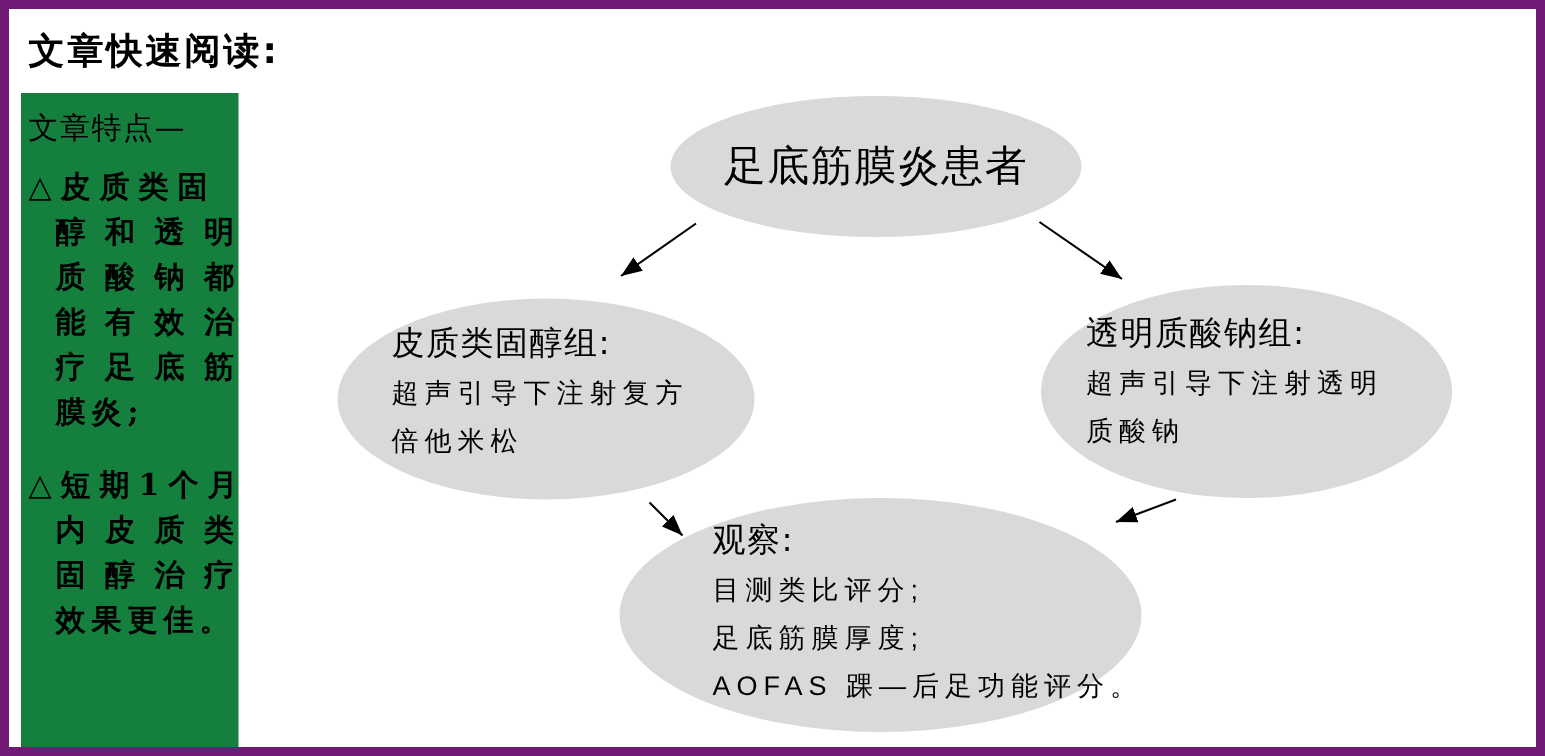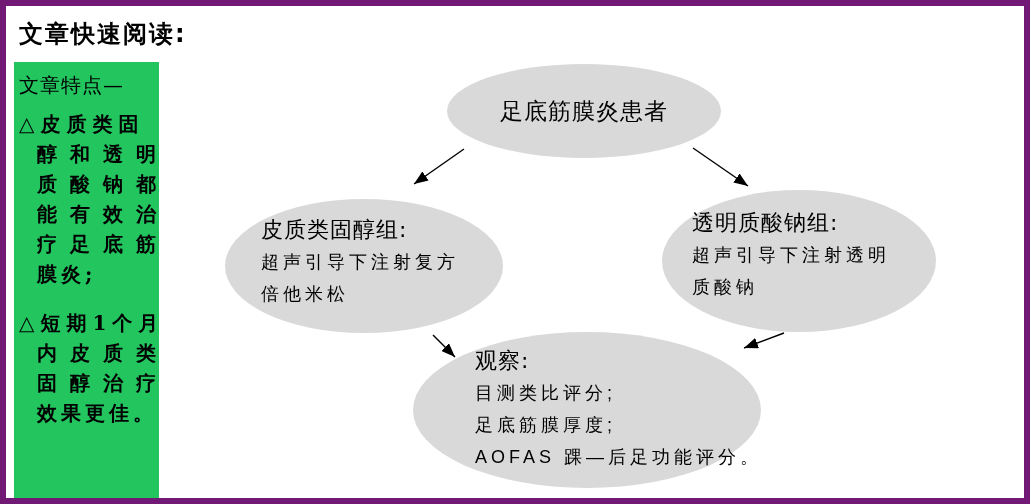--- a/index.html
+++ b/index.html
@@ -16,21 +16,21 @@
   .page-title{
     position:absolute;left:13px;top:12px;
     font-size:24px;font-weight:bold;letter-spacing:2px;
     font-family:"DejaVu Sans",sans-serif;
   }
   
   .sidebar{
     position:absolute;left:8px;top:56px;
     width:145px;height:436px;
     box-sizing:border-box;
-    background:#22c55e;
+    background:#15803d;
     padding:10px 4px 8px 5px;
   }
   .sidebar-heading{
     font-size:20px;letter-spacing:1px;
     font-family:"DejaVu Sans",sans-serif;
     margin-bottom:10px;
   }
   .sb-bullet{font-family:"DejaVu Serif",serif;font-size:20px;font-weight:bold;}
   .sb-bullet + .sb-bullet{margin-top:19px;}
   .sb-line{line-height:30px;white-space:nowrap;}
@@ -41,26 +41,26 @@
   .node{
     position:absolute;
     background:#d9d9d9;
     border-radius:50%;
     box-sizing:border-box;
   }
   .node-top{left:441px;top:58px;width:274px;height:94px;
     display:flex;align-items:center;justify-content:center;}
   .node-left{left:219px;top:193px;width:278px;height:134px;
     padding:14px 0 0 36px;}
-  .node-right{left:656px;top:184px;width:274px;height:142px;
+  .node-right{left:688px;top:184px;width:274px;height:142px;
     padding:16px 0 0 30px;}
   .node-bottom{left:407px;top:326px;width:348px;height:156px;
     padding:12px 0 0 62px;}
   .node-label{
-    font-size:23px;letter-spacing:1px;
+    font-size:28px;letter-spacing:1px;
     font-family:Liberation Sans, sans-serif;
   }
   .node-title{
     font-size:22px;line-height:33px;letter-spacing:1px;
     font-family:"DejaVu Sans",sans-serif;white-space:nowrap;
   }
   .node-line{
     font-size:18px;line-height:32px;letter-spacing:4px;
     font-family:Liberation Sans, sans-serif;white-space:nowrap;
   }

